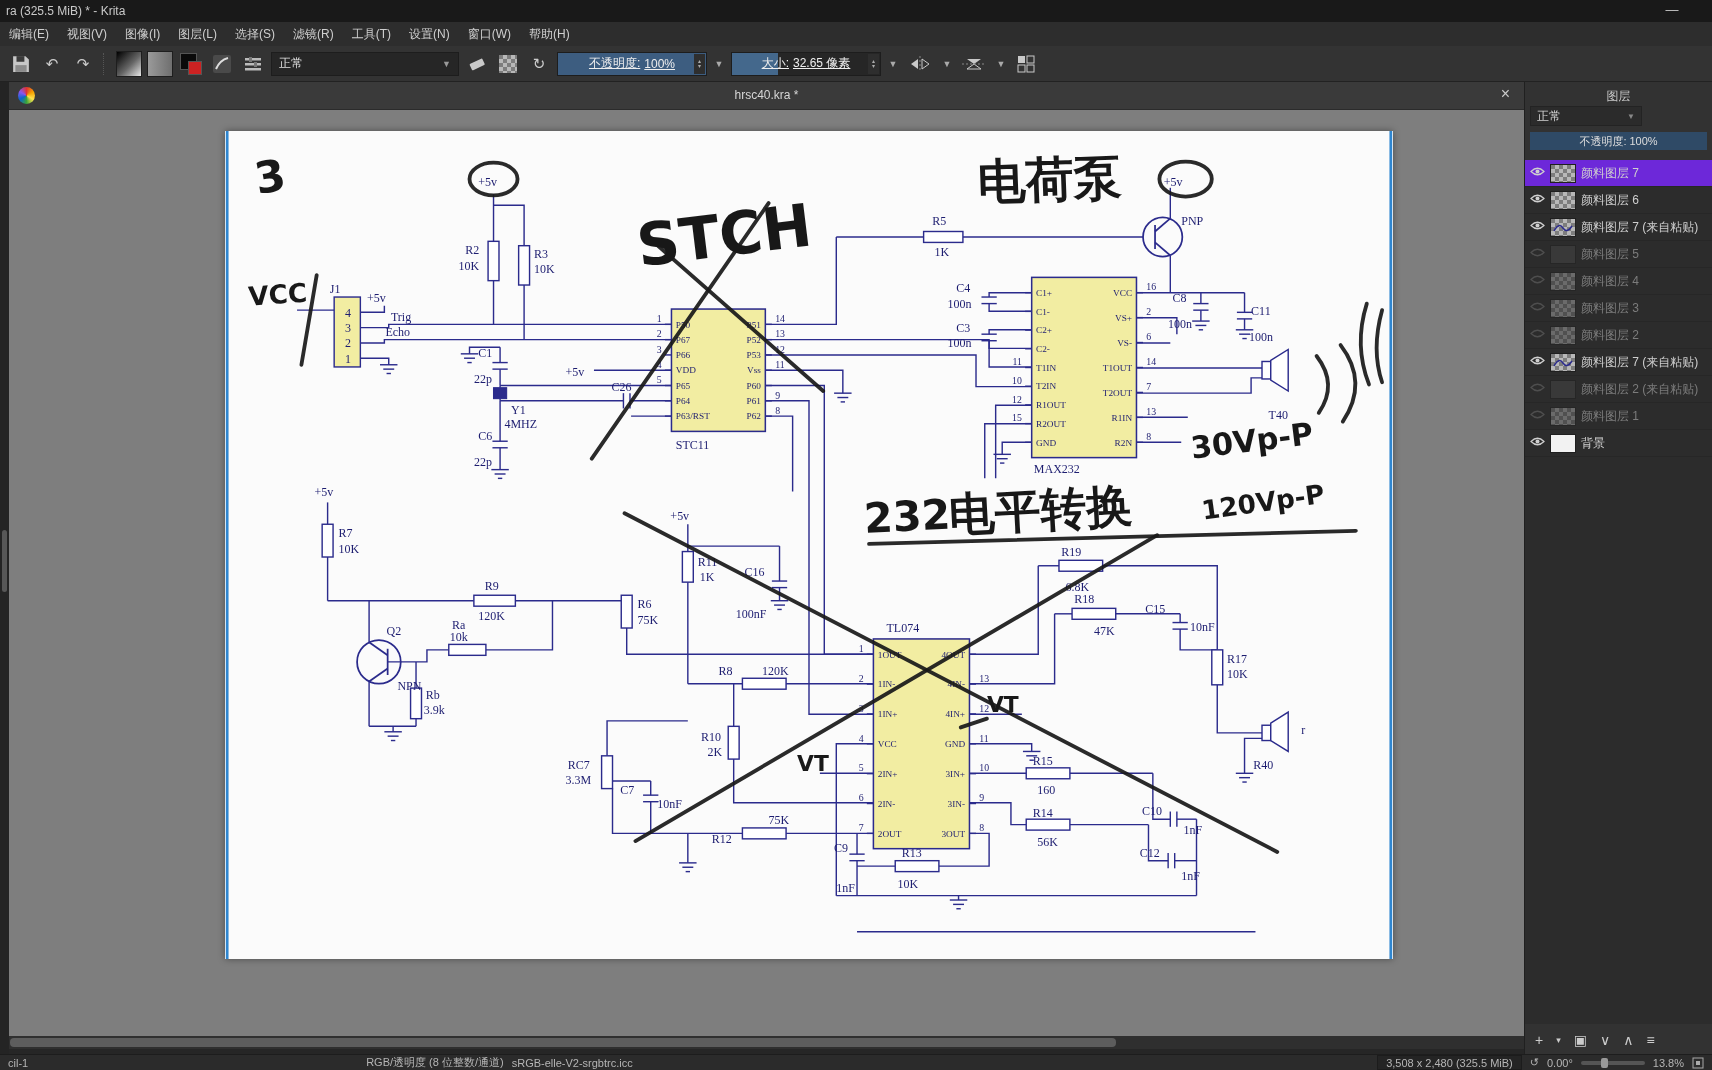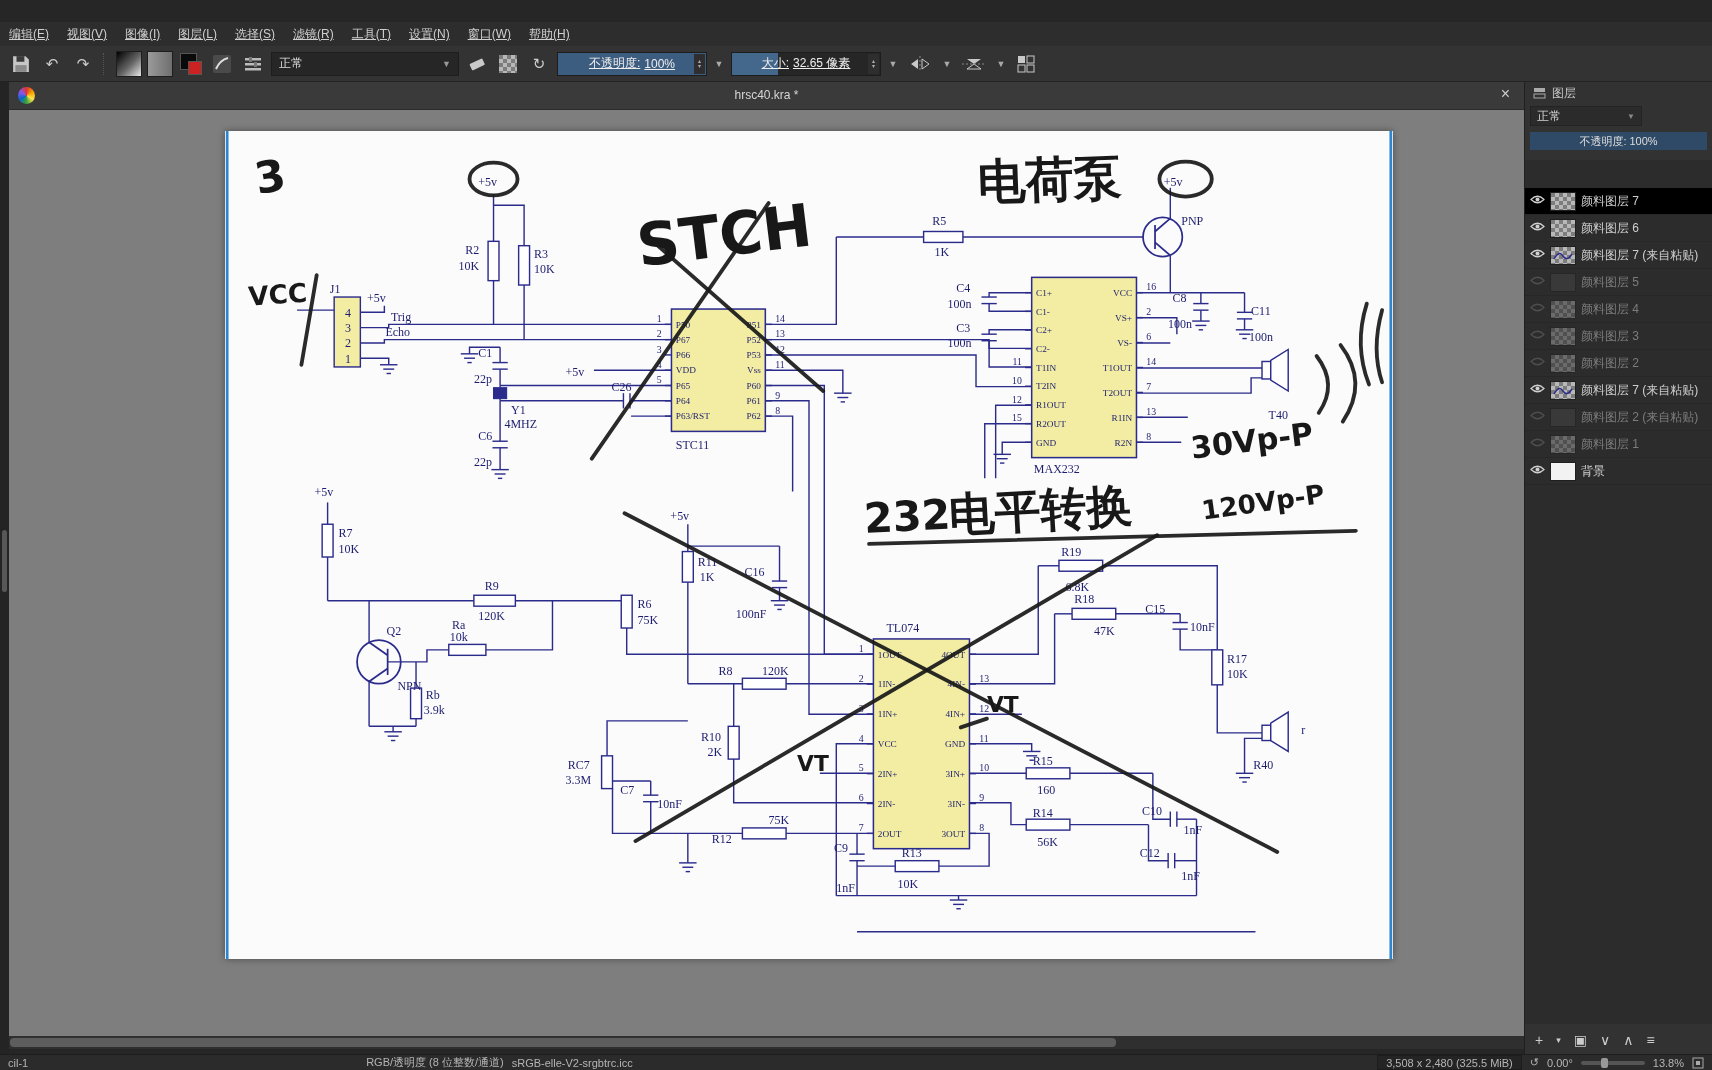--- a/index.html
+++ b/index.html
@@ -5,21 +5,21 @@
   html,body{margin:0;padding:0;background:#111;}
   .app{position:relative;width:1712px;height:1070px;background:#262626;overflow:hidden;
        font-family:"Liberation Sans",sans-serif;-webkit-user-select:none;user-select:none;}
   
   .titlebar{position:absolute;left:0;top:0;right:0;height:22px;background:#191919;color:#c9c9c9;
             font-size:12px;display:flex;align-items:center;padding-left:6px;}
   .minbtn{position:absolute;right:24px;top:2px;width:32px;text-align:center;color:#cccccc;font-size:13px;}
   
   .menubar{position:absolute;top:22px;left:0;right:0;height:24px;background:#2d2d2d;display:flex;
            align-items:center;font-size:12px;color:#cfcfcf;}
-  .menubar .mi{padding:3px 9px;text-decoration:underline;}
+  .menubar .mi{padding:3px 9px;}
   
   .toolbar{position:absolute;top:46px;height:36px;left:0;right:0;background:#333333;border-bottom:1px solid #222;
            display:flex;align-items:center;gap:5px;padding-left:8px;box-sizing:border-box;}
   .tbtn{width:26px;height:26px;display:flex;align-items:center;justify-content:center;color:#cccccc;font-size:15px;}
   .tsep{width:5px;height:22px;border-left:1px dotted #555;margin:0 2px;}
   .swbox{width:26px;height:26px;border:1px solid #1e1e1e;box-sizing:border-box;}
   .grad1{background:linear-gradient(135deg,#000 0%,#666 55%,#e8e8e8 100%);}
   .grad2{background:linear-gradient(90deg,#9a9a9a,#6f6f6f);}
   .chk,.chkbg{background-image:conic-gradient(#b8b8b8 25%,#7d7d7d 0 50%,#b8b8b8 0 75%,#7d7d7d 0);background-size:8px 8px;}
   .colorsw{position:relative;width:26px;height:26px;}
@@ -44,31 +44,31 @@
   
   .leftstrip{position:absolute;left:0;top:82px;width:9px;height:972px;background:#242424;}
   .leftthumb{position:absolute;top:448px;left:2px;width:5px;height:62px;background:#575757;border-radius:3px;}
   .canvas{position:absolute;left:9px;top:110px;width:1515px;height:926px;background:#7e7e7e;overflow:hidden;}
   .page{position:absolute;left:216px;top:21px;width:1168px;height:828px;background:#fbfbfb;box-shadow:0 0 7px rgba(0,0,0,.4);}
   .page svg{position:absolute;inset:0;width:100%;height:100%;}
   .hscroll{position:absolute;left:9px;top:1036px;width:1515px;height:13px;background:#2f2f2f;}
   .hthumb{position:absolute;left:1px;top:2px;width:1106px;height:9px;background:#5d5d5d;border-radius:4px;}
   
   .docker{position:absolute;left:1524px;top:82px;width:188px;height:972px;background:#323232;border-left:1px solid #202020;box-sizing:border-box;}
-  .dockerhead{height:22px;display:flex;align-items:center;gap:6px;padding:0 8px;color:#c8c8c8;font-size:12px;}
+  .dockerhead{height:22px;display:flex;align-items:center;gap:6px;padding:0 8px;color:#c8c8c8;font-size:12px;flex-direction:column;}
   .blendrow{height:20px;width:112px;display:flex;align-items:center;gap:6px;padding:0 6px;color:#d0d0d0;font-size:12px;
             background:#2b2b2b;border:1px solid #232323;margin:2px 0 2px 5px;box-sizing:border-box;}
   .blendrow .caret{margin-left:auto;font-size:8px;color:#888;}
   .opbar{position:relative;height:18px;margin:6px 5px;background:#20303f;overflow:hidden;}
   .opfill{position:absolute;left:0;top:0;bottom:0;width:100%;background:#2f4a66;}
   .optxt{position:absolute;inset:0;display:flex;align-items:center;justify-content:center;font-size:11px;color:#dddddd;}
   .layerlist{position:absolute;top:78px;left:0;right:0;bottom:30px;background:#2c2c2c;overflow:hidden;}
   .lrow{height:27px;display:flex;align-items:center;gap:5px;padding:0 5px;border-bottom:1px solid #272727;
         font-size:12px;color:#cfcfcf;box-sizing:border-box;}
-  .lrow.sel{background:#000000;margin-top:28px;}
+  .lrow.sel{background:#6d28d9;}
   .lrow.hid{color:#7c7c7c;}
   .lthumb{width:26px;height:19px;border:1px solid #1f1f1f;box-sizing:border-box;position:relative;flex:none;}
   .lthumb.dark{background:#4a4a4a;}
   .lthumb.white{background:#f2f2f2;}
   .lname{white-space:nowrap;overflow:hidden;text-overflow:ellipsis;}
   .layerbtns{position:absolute;bottom:0;left:0;right:0;height:28px;display:flex;align-items:center;gap:13px;
              padding:0 10px;color:#cccccc;background:#323232;font-size:14px;}
   .layerbtns .lb{display:flex;align-items:center;justify-content:center;}
   
   .statusbar{position:absolute;left:0;right:0;bottom:0;height:16px;background:#2b2b2b;display:flex;align-items:center;
@@ -90,20 +90,24 @@
   .capt{font:11px "Liberation Serif",serif;fill:#1d1d70;}
   .hand-s{fill:none;stroke:#181818;stroke-width:3.5;stroke-linecap:round;opacity:.92;}
   .hand-t{fill:#181818;font-family:"DejaVu Sans",sans-serif;font-weight:600;}
   .edge{stroke:#2f86d0;stroke-width:2.5;}
 </style>
 </head>
 <body>
 
 <div class="app">
 
+  <div class="titlebar">
+    <span>ra (325.5 MiB)  * - Krita</span>
+    <span class="minbtn">—</span>
+  </div>
 
   <div class="menubar">
       <span class="mi">编辑(E)</span>
       <span class="mi">视图(V)</span>
       <span class="mi">图像(I)</span>
       <span class="mi">图层(L)</span>
       <span class="mi">选择(S)</span>
       <span class="mi">滤镜(R)</span>
       <span class="mi">工具(T)</span>
       <span class="mi">设置(N)</span>

